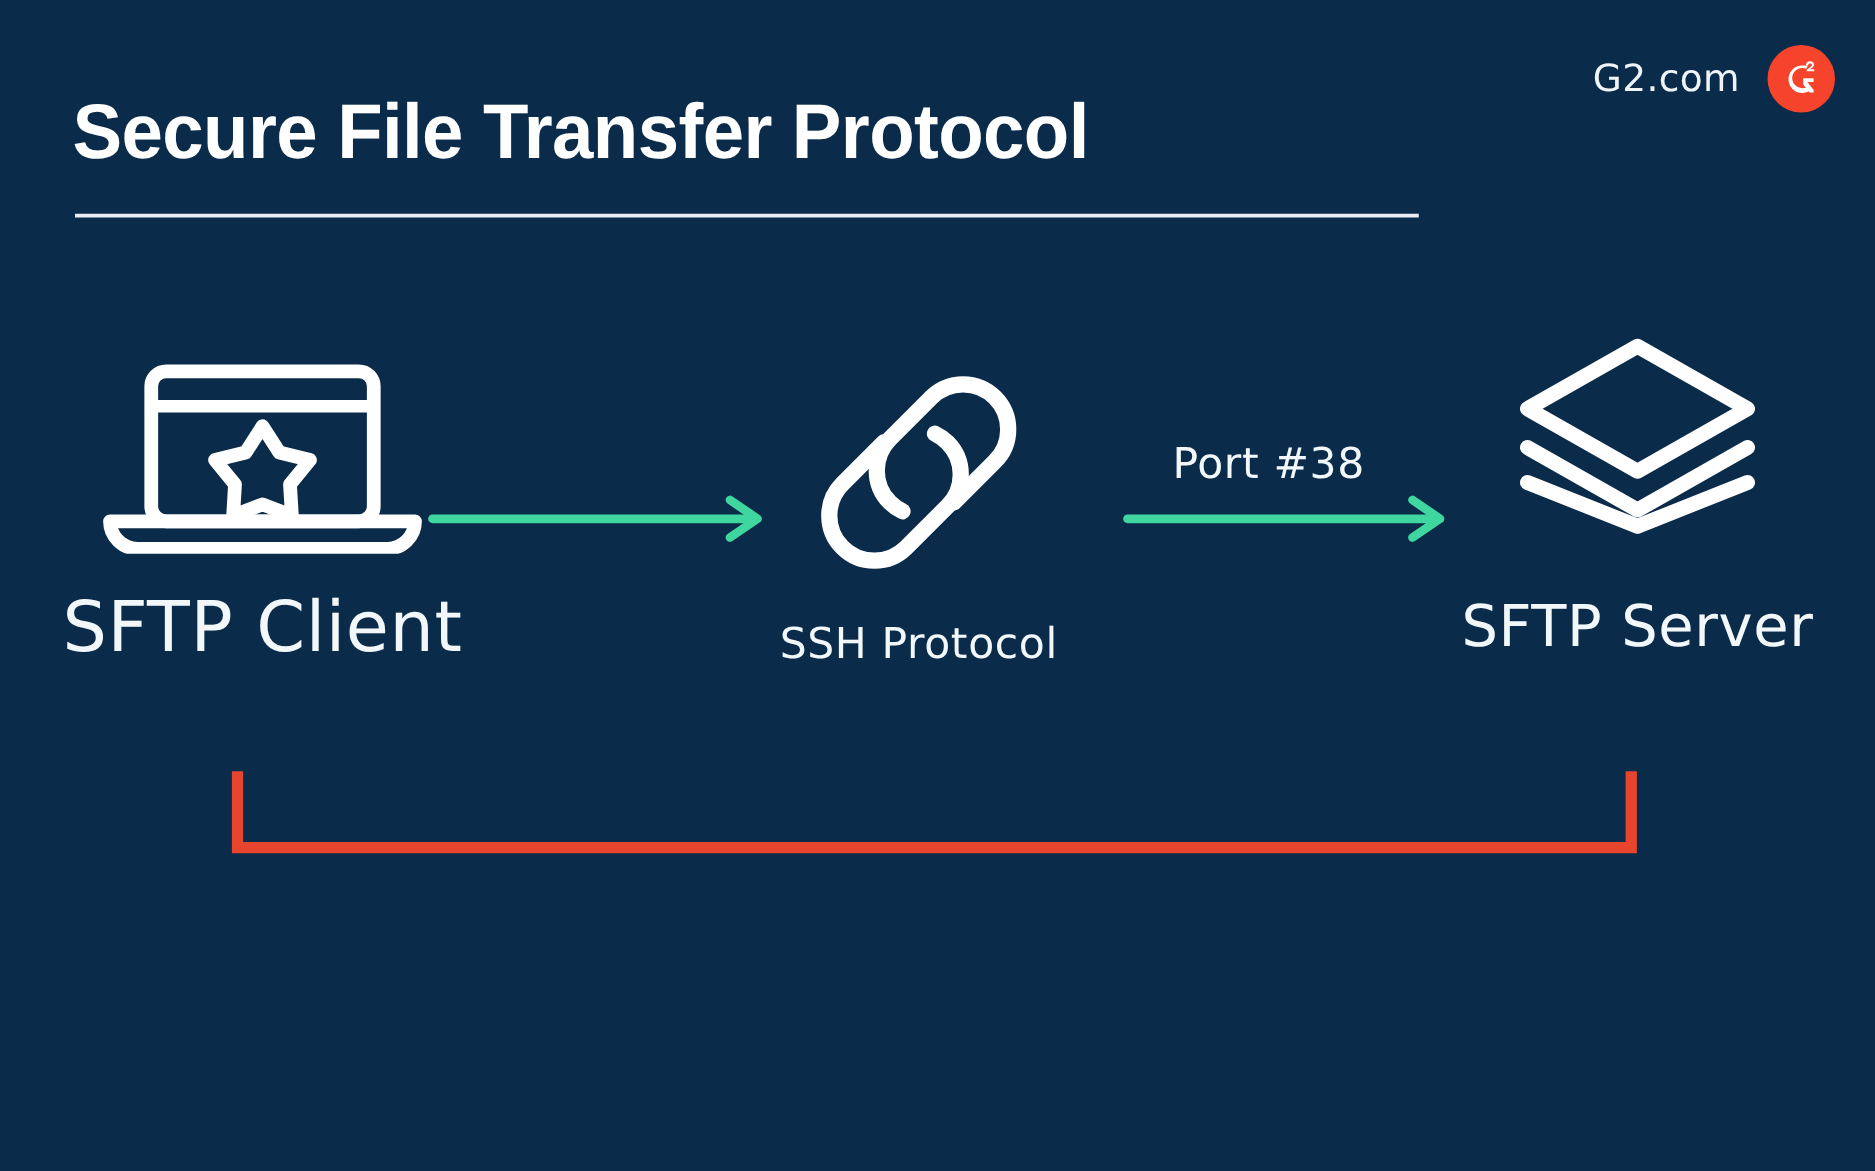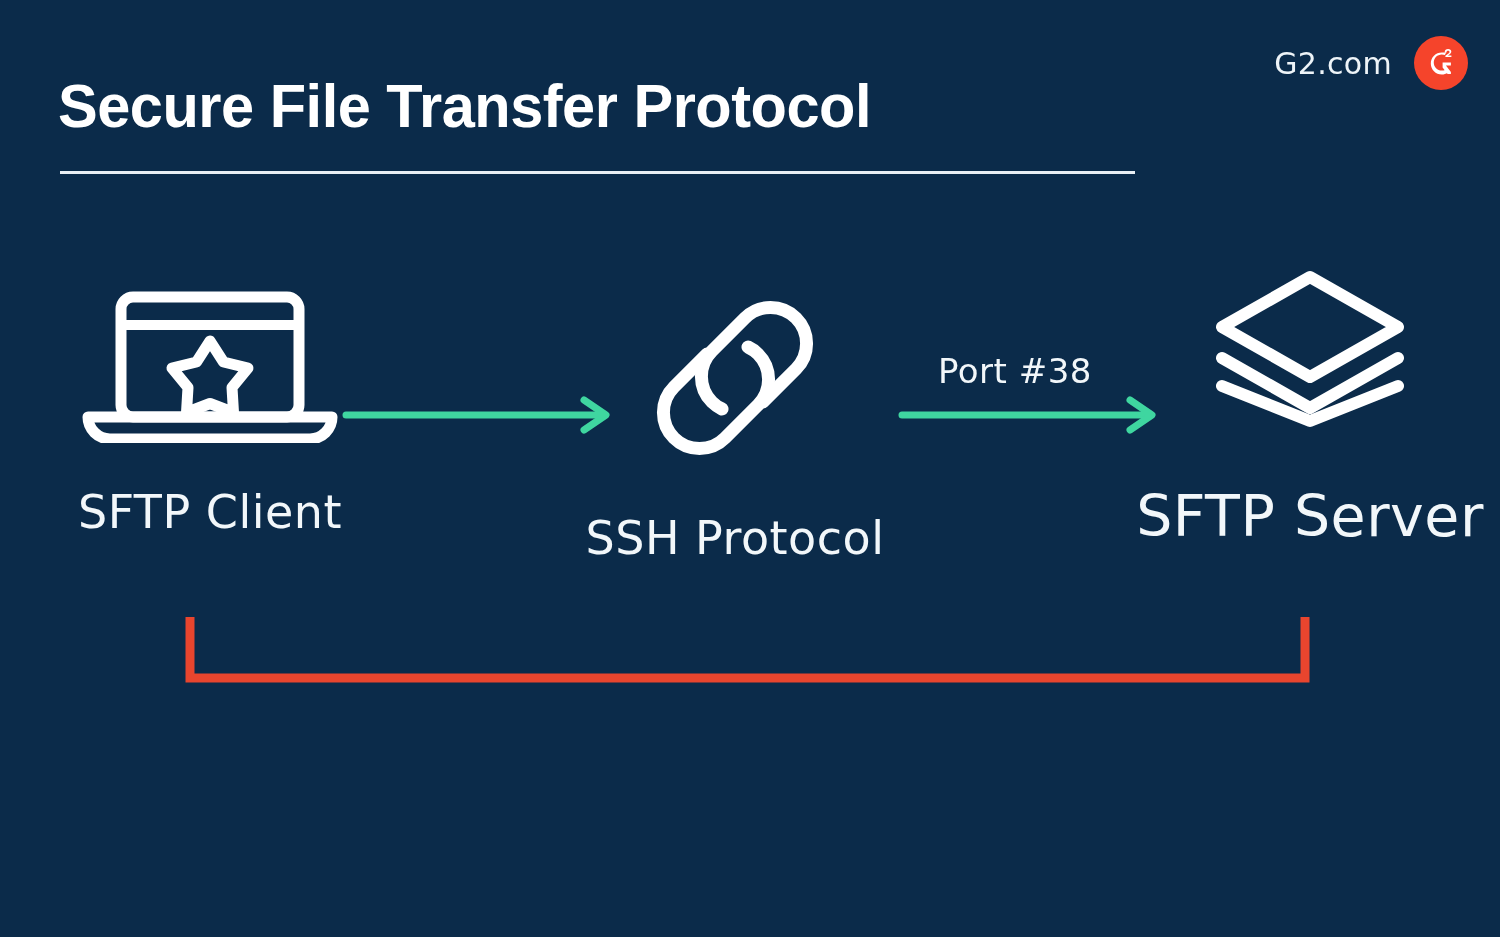--- a/index.html
+++ b/index.html
@@ -78,27 +78,27 @@
     align-items: center;
   }
   .node-label {
     color: #f2f7fa;
     font-weight: 400;
     font-family: "DejaVu Sans", sans-serif;
     white-space: nowrap;
   }
 
   #node-client { left: 30px; top: 283px; width: 360px; }
-  #node-client .node-label { font-size: 46px; margin-top: 38px; letter-spacing: 0.5px; }
+  #node-client .node-label { font-size: 56px; margin-top: 22px; letter-spacing: 0.5px; }
 
   #node-ssh { left: 545px; top: 270px; width: 380px; }
-  #node-ssh .node-label { font-size: 46px; margin-top: 22px; letter-spacing: 0.5px; }
+  #node-ssh .node-label { font-size: 34px; margin-top: 5px; letter-spacing: 0.5px; }
 
   #node-server { left: 1125px; top: 265px; width: 370px; }
-  #node-server .node-label { font-size: 57px; margin-top: 44px; letter-spacing: 0.5px; }
+  #node-server .node-label { font-size: 46px; margin-top: 34px; letter-spacing: 0.5px; }
 
   
   .arrow {
     position: absolute;
   }
   #arrow-1 { left: 342px; top: 396px; }
   #arrow-2 { left: 898px; top: 396px; }
 
   .port-label {
     position: absolute;

